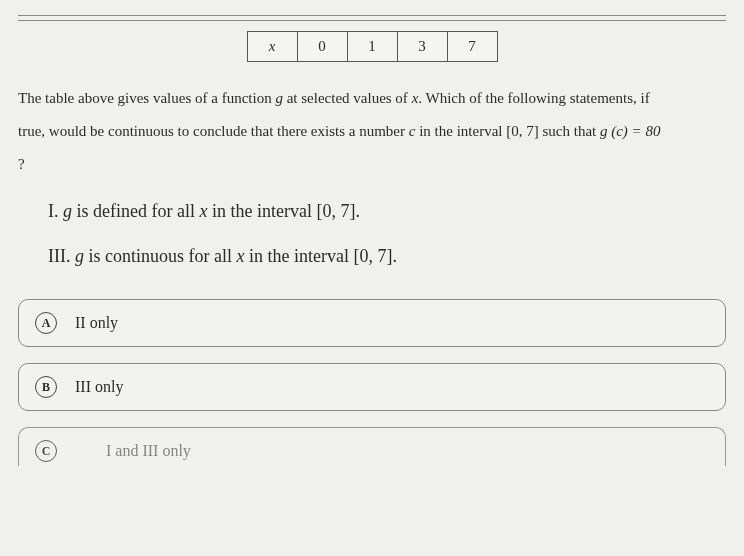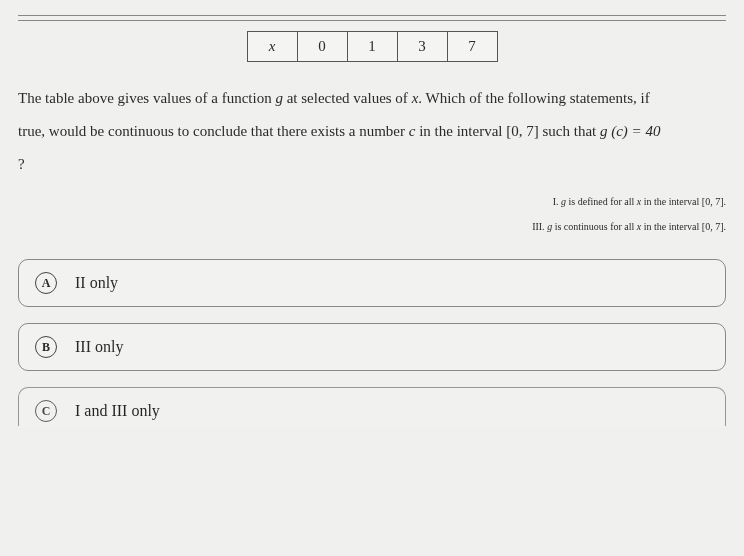--- a/index.html
+++ b/index.html
@@ -45,23 +45,22 @@
       font-size: 15px;
       line-height: 2.2;
       margin-bottom: 8px;
     }
     .statements {
       margin-left: 30px;
       margin-top: 8px;
       margin-bottom: 20px;
     }
     .statement {
-      font-size: 10px;
+      font-size: 18px;
       line-height: 2.5;
-      text-align: right;
     }
     .option {
       border: 1px solid #888;
       border-radius: 10px;
       padding: 12px 16px;
       margin-bottom: 16px;
       display: flex;
       align-items: center;
       background: #f2f2f0;
       cursor: pointer;
@@ -83,21 +82,22 @@
       font-size: 16px;
     }
     .option.cutoff {
       margin-bottom: 0;
       border-bottom: none;
       border-radius: 10px 10px 0 0;
       padding-bottom: 4px;
       opacity: 0.85;
     }
     .option.cutoff .option-text {
-      color: #000000;
+      color: #737373;
+      margin-left: 31px;
     }
   </style>
 </head>
 <body>
 
 <div class="top-line"></div>
 <div class="top-line"></div>
 
 <div class="table-container">
   <table>
@@ -109,21 +109,21 @@
       <td>3</td>
       <td>7</td>
     </tr>
   </tbody>
     </table>
 </div>
 
 <div class="question-text">
   <span>The table above gives values of a function </span><span class="math-var">g</span><span> at selected values of </span><span class="math-var">x</span><span>. Which of the following statements, if</span>
   <br>
-  <span>true, would be continuous to conclude that there exists a number </span><span class="math-var">c</span><span> in the interval </span><span>[0, 7]</span><span> such that </span><span class="math-var">g (c) = 40</span>
+  <span>true, would be continuous to conclude that there exists a number </span><span class="math-var">c</span><span> in the interval </span><span>[0, 7]</span><span> such that </span><span class="math-var">g (c) = 80</span>
   <br>
   <span>?</span>
 </div>
 
 <div class="statements">
   <div class="statement">
     <span>I. </span><span class="math-var">g</span><span> is defined for all </span><span class="math-var">x</span><span> in the interval [0, 7].</span>
   </div>
   <div class="statement">
     <span>III. </span><span class="math-var">g</span><span> is continuous for all </span><span class="math-var">x</span><span> in the interval [0, 7].</span>

